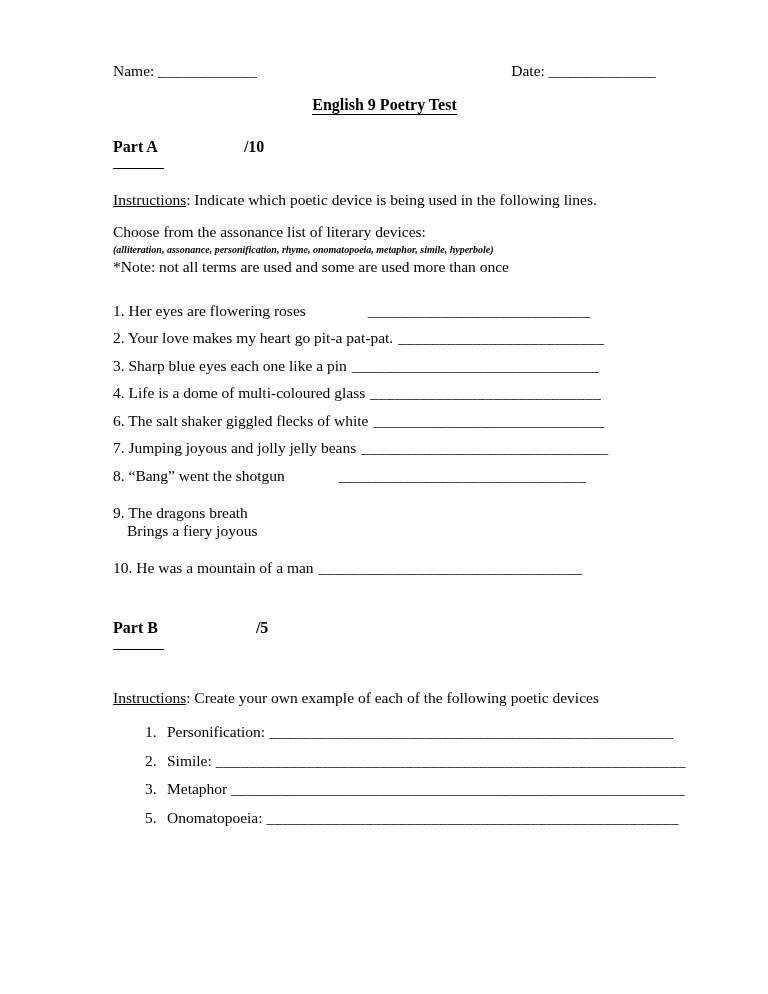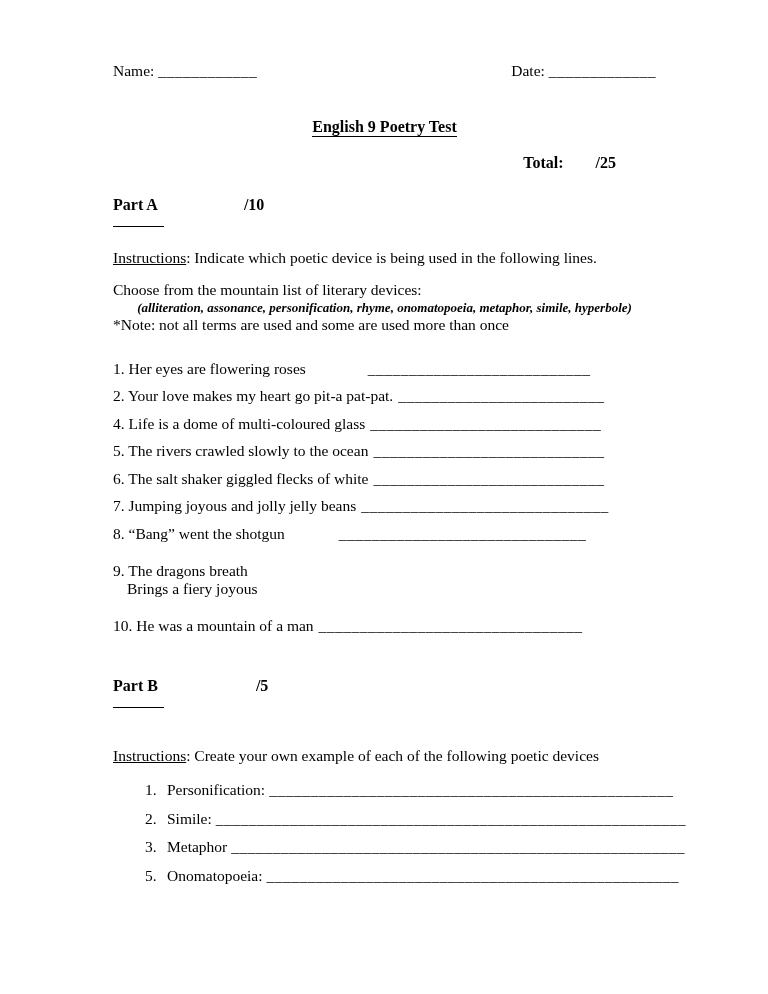--- a/index.html
+++ b/index.html
@@ -17,21 +17,21 @@
   }
   .row { white-space: nowrap; }
   .header-row {
     display: flex;
     justify-content: space-between;
   }
   .blank { letter-spacing: 0.5px; }
   .title-line {
     text-align: center;
     font-weight: bold;
-    margin-top: 38px;
+    margin-top: 16px;
     font-size: 16px;
   }
   .title-line .ul { border-bottom: 1.5px solid #000; padding-bottom: 1px; }
   .total-line {
     text-align: right;
     padding-right: 40px;
     margin-top: 18px;
     font-weight: bold;
     font-size: 16px;
   }
@@ -47,23 +47,22 @@
     padding-right: 6px;
     display: inline-block;
   }
   .part-heading .score { margin-left: 76px; }
   .instructions-line { margin-top: 22px; }
   .instructions-line .ul { text-decoration: underline; }
   .choose-block { margin-top: 14px; line-height: 17.5px; }
   .devices-line {
     font-weight: bold;
     font-style: italic;
-    font-size: 13px;
+    font-size: 10px;
     white-space: nowrap;
-    text-align: center;
   }
   .questions { margin-top: 26px; }
   .q-row { white-space: nowrap; margin-bottom: 9.5px; }
   .q-row .blank { margin-left: 5px; }
   .q-row.gap-lg .blank { margin-left: 62px; }
   .q-row.gap-md .blank { margin-left: 54px; }
   .q-row.sp-before { margin-top: 19px; }
   .q9-line2 { padding-left: 14px; margin-top: 0.5px; }
   .part-b-heading { margin-top: 42px; }
   .part-b-heading .score { margin-left: 88px; }
@@ -86,58 +85,54 @@
     <div>
       <span>Date:</span>
       <span class="blank">_____________</span>
     </div>
   </div>
 
   <div class="title-line">
     <span class="ul">English 9 Poetry Test</span>
   </div>
 
-  <div class="total-line">
-    <span>Total:</span>
-    <span class="total-val">/25</span>
-  </div>
 
   <div class="part-heading">
     <span class="ul">Part A</span>
     <span class="score">/10</span>
   </div>
 
   <div class="instructions-line">
     <span class="ul">Instructions</span><span>: Indicate which poetic device is being used in the following lines.</span>
   </div>
 
   <div class="choose-block">
-    <div>Choose from the mountain list of literary devices:</div>
+    <div>Choose from the assonance list of literary devices:</div>
     <div class="devices-line">(alliteration, assonance, personification, rhyme, onomatopoeia, metaphor, simile, hyperbole)</div>
     <div>*Note: not all terms are used and some are used more than once</div>
   </div>
 
   <div class="questions">
 
     <div class="q-row gap-lg">
       <span>1. Her eyes are flowering roses</span><span class="blank">___________________________</span>
     </div>
 
     <div class="q-row">
       <span>2. Your love makes my heart go pit-a pat-pat.</span><span class="blank">_________________________</span>
     </div>
 
+    <div class="q-row">
+      <span>3. Sharp blue eyes each one like a pin</span><span class="blank">______________________________</span>
+    </div>
 
     <div class="q-row">
       <span>4. Life is a dome of multi-coloured glass</span><span class="blank">____________________________</span>
     </div>
 
-    <div class="q-row">
-      <span>5. The rivers crawled slowly to the ocean</span><span class="blank">____________________________</span>
-    </div>
 
     <div class="q-row">
       <span>6. The salt shaker giggled flecks of white</span><span class="blank">____________________________</span>
     </div>
 
     <div class="q-row">
       <span>7. Jumping joyous and jolly jelly beans</span><span class="blank">______________________________</span>
     </div>
 
     <div class="q-row gap-md">

